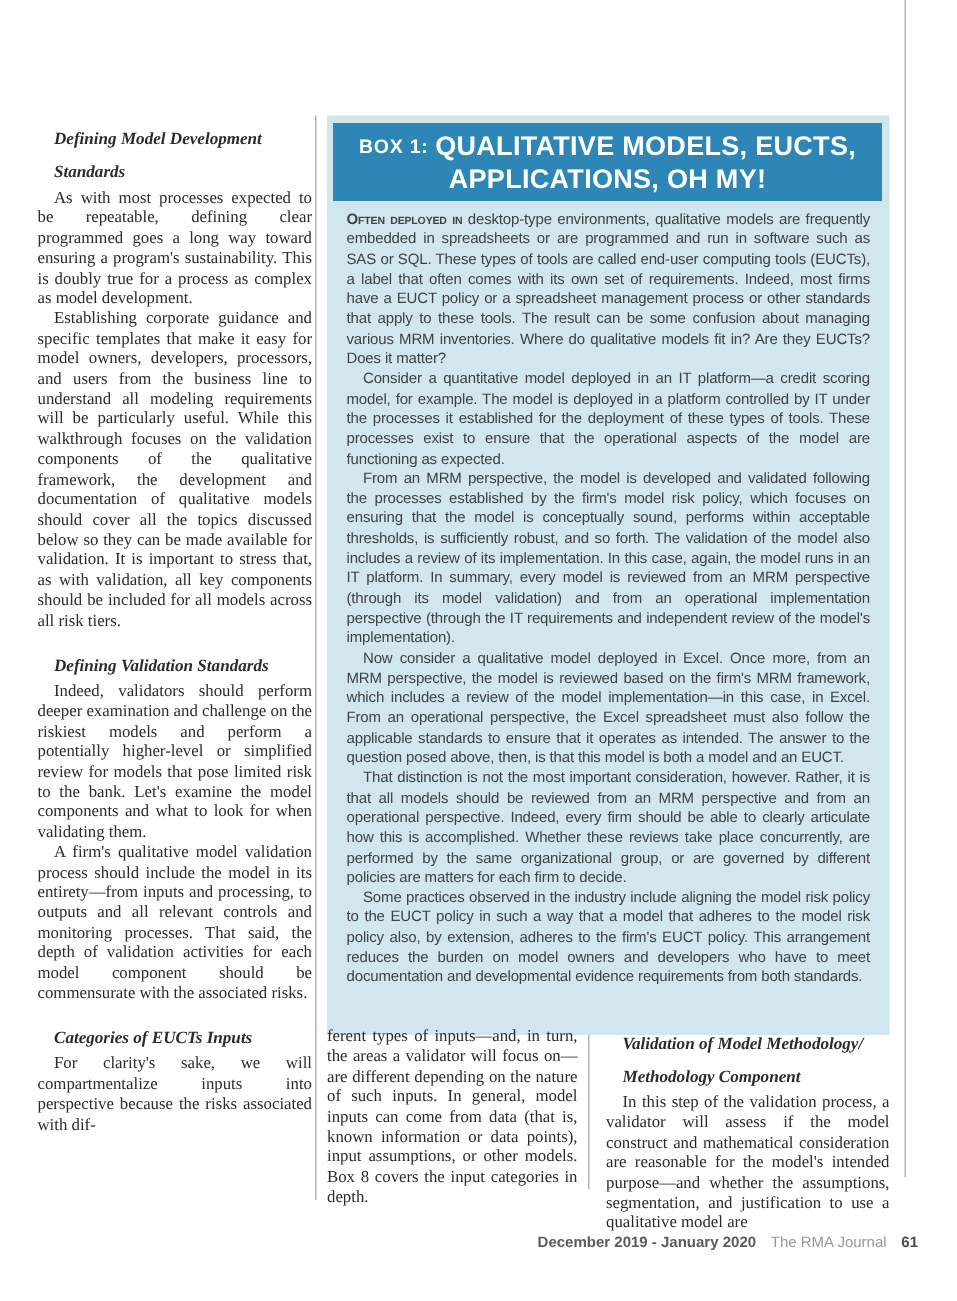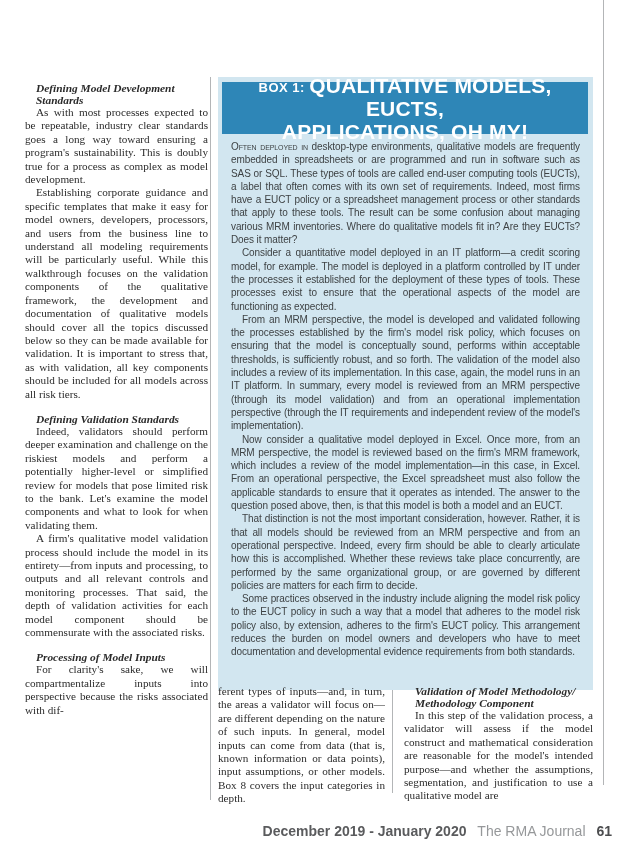--- a/index.html
+++ b/index.html
@@ -12,21 +12,21 @@
   .rule-right { left:603px; top:0;     height:785px; }
   .rule-mid   { left:392px; top:687px; height:106px; }
 
   
   .serif {
     font-family:"Liberation Serif", serif; font-size:11.2px; line-height:13.4px;
     color:#2b2b2b; text-align:justify; margin:0;
   }
   .indent { text-indent:11px; }
   .subhead {
-    font-family:"Liberation Serif", serif; font-size:11.4px; line-height:12px;
+    font-family:"Liberation Serif", serif; font-size:11.4px; line-height:22px;
     font-style:italic; font-weight:bold; color:#2b2b2b;
     margin:12px 0 0 11px;
   }
   .subhead.no-top { margin-top:0; }
   .subhead span { display:block; }
 
   .col-left  { position:absolute; left:25px;  top:70px;  width:183px; }
   .col-mid   { position:absolute; left:218px; top:685px; width:167px; }
   .col-right { position:absolute; left:404px; top:685px; width:189px; }
 
@@ -36,62 +36,62 @@
     background:#d2e6f0;
   }
   .box-header {
     position:absolute; left:4px; top:5px; width:366px; height:52px;
     background:#2e86b7; color:#ffffff; text-align:center;
     font-family:"Liberation Sans", sans-serif; font-weight:bold;
     display:flex; flex-direction:column; justify-content:center;
   }
   .box-header .line { line-height:21px; }
   .box-label { font-size:13px; letter-spacing:0.5px; vertical-align:1px; }
-  .box-title { font-size:21px; letter-spacing:0.2px; }
+  .box-title { font-size:18px; letter-spacing:0.2px; }
   .box-body {
     position:absolute; left:13px; right:13px; top:63px; bottom:8px;
     overflow:hidden;
   }
   .box-p {
     font-family:"Liberation Sans", sans-serif; font-size:10px; line-height:13.3px;
     letter-spacing:-0.1px; color:#3e4244; margin:0; text-align:justify;
     text-indent:11px;
   }
   .box-p.first { text-indent:0; }
-  .lead-in { font-variant:small-caps; font-weight:normal; }
+  .lead-in { font-variant:small-caps; font-weight:bold; }
 
   
   .footer {
     position:absolute; right:26px; top:823px; text-align:right;
-    font-family:"Liberation Sans", sans-serif; font-size:14px; white-space:nowrap;
+    font-family:"Liberation Sans", sans-serif; font-size:10px; white-space:nowrap;
   }
   .footer-issue   { font-weight:bold; color:#5a5b5d; }
   .footer-journal { color:#96989a; margin-left:7px; }
   .footer-page    { font-weight:bold; color:#4c4d4f; margin-left:7px; }
 </style>
 </head>
 <body>
 
 <div class="page">
 
   <div class="rule rule-left"></div>
   <div class="rule rule-right"></div>
   <div class="rule rule-mid"></div>
 
   <div class="col-left">
 
     <h3 class="subhead">Defining Model Development Standards</h3>
-    <p class="serif indent">As with most processes expected to be repeatable, industry clear standards goes a long way toward ensuring a program's sustainability. This is doubly true for a process as complex as model development.</p>
+    <p class="serif indent">As with most processes expected to be repeatable, defining clear programmed goes a long way toward ensuring a program's sustainability. This is doubly true for a process as complex as model development.</p>
     <p class="serif indent">Establishing corporate guidance and specific templates that make it easy for model owners, developers, processors, and users from the business line to understand all modeling requirements will be particularly useful. While this walkthrough focuses on the validation components of the qualitative framework, the development and documentation of qualitative models should cover all the topics discussed below so they can be made available for validation. It is important to stress that, as with validation, all key components should be included for all models across all risk tiers.</p>
 
     <h3 class="subhead">Defining Validation Standards</h3>
     <p class="serif indent">Indeed, validators should perform deeper examination and challenge on the riskiest models and perform a potentially higher-level or simplified review for models that pose limited risk to the bank. Let's examine the model components and what to look for when validating them.</p>
     <p class="serif indent">A firm's qualitative model validation process should include the model in its entirety—from inputs and processing, to outputs and all relevant controls and monitoring processes. That said, the depth of validation activities for each model component should be commensurate with the associated risks.</p>
 
-    <h3 class="subhead">Processing of Model Inputs</h3>
+    <h3 class="subhead">Categories of EUCTs Inputs</h3>
     <p class="serif indent">For clarity's sake, we will compartmentalize inputs into perspective because the risks associated with dif-</p>
   </div>
 
   <div class="box">
     <div class="box-header">
       <div class="line">
         <span class="box-label">BOX 1:</span>
         <span class="box-title">QUALITATIVE MODELS, EUCTS,</span>
       </div>
       <div class="line box-title">APPLICATIONS, OH MY!</div>

